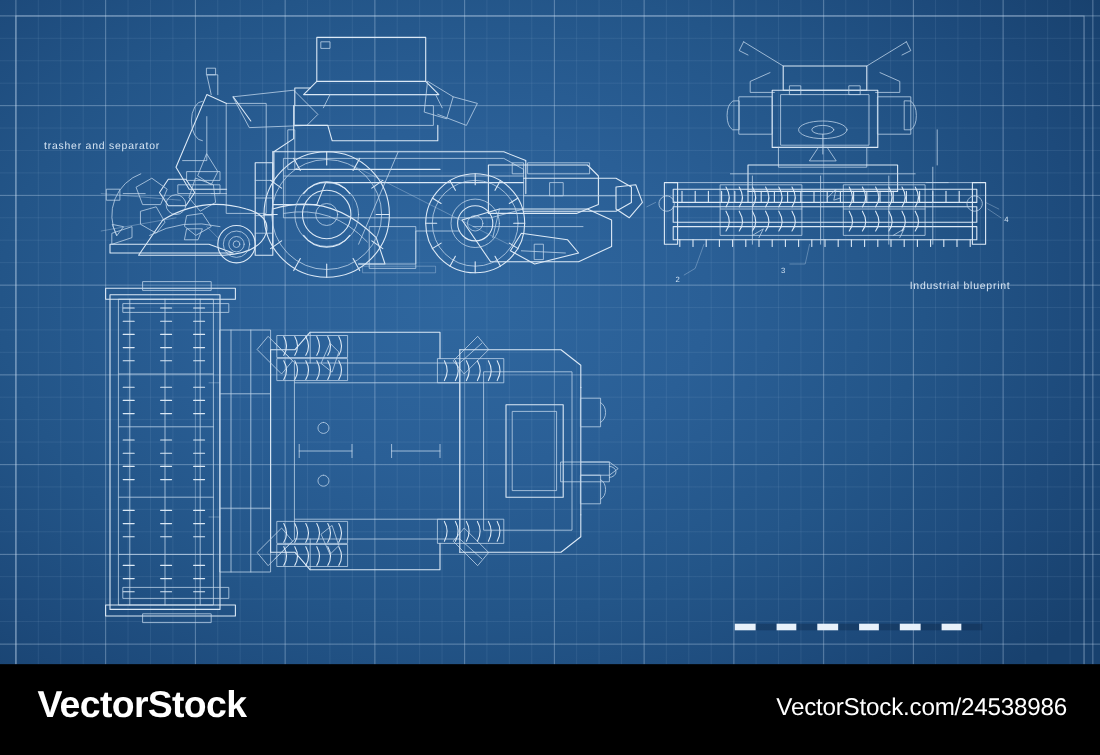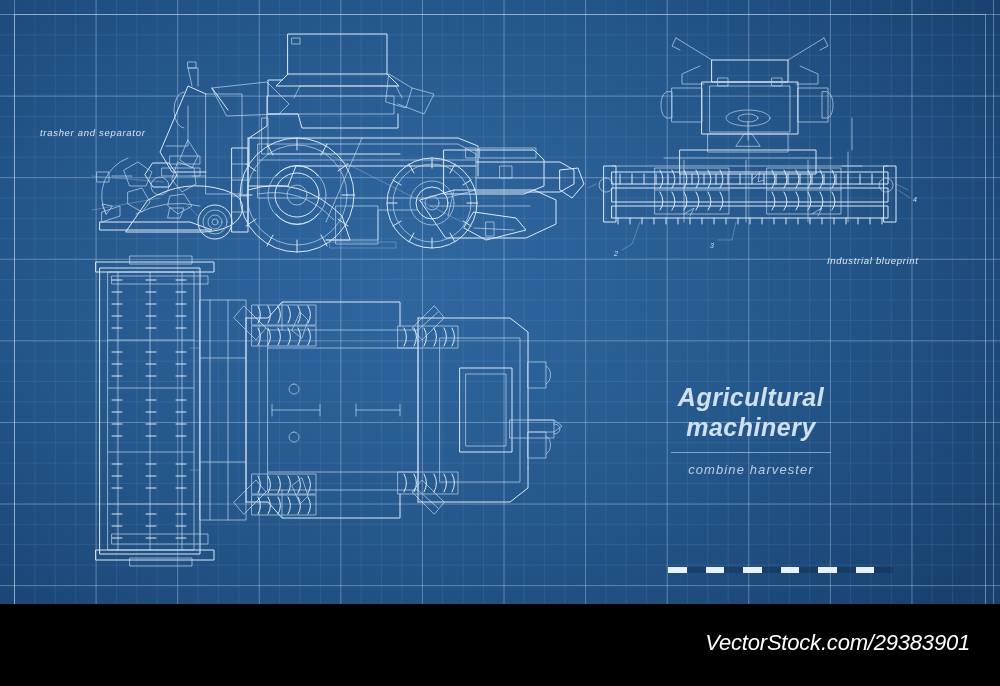--- a/index.html
+++ b/index.html
@@ -1,18 +1,18 @@
 <!DOCTYPE html>
 <html><head>
 <meta charset="utf-8">
 <style>
   html,body{margin:0;padding:0;background:#000;}
   body{width:1000px;height:686px;overflow:hidden;font-family:"Liberation Sans",sans-serif;}
 
-  #page{position:relative;width:1000px;height:686px;background:#000;font-style:italic;}
+  #page{position:relative;width:1000px;height:686px;background:#000;}
 
   
   #blueprint{
     position:absolute;left:0;top:0;width:1000px;height:604px;
     background:
       radial-gradient(ellipse 70% 80% at 42% 45%, #2f679f 0%, #2a5f96 32%, #235588 60%, #1d4a7b 82%, #18416e 100%);
     overflow:hidden;
   }
   
   #grid-minor{
@@ -596,40 +596,35 @@
         <path d="M528 420 h 26 l 8 6 l -8 6 h -26" class="thin"></path>
 
         <path d="M200 348 h -10" class="faint"></path>
         <path d="M200 470 h -10" class="faint"></path>
       </g>
     </svg>
 
     <div class="lbl" id="label-trasher">trasher and separator</div>
     <div class="lbl" id="label-industrial">Industrial blueprint</div>
 
-    <div id="titleblock">
-      <div id="title-l1">Agricultural</div>
-      <div id="title-l2">machinery</div>
-      <div id="title-divider"></div>
-      <div id="subtitle">combine harvester</div>
-    </div>
 
     <div id="scalebar">
         <i class="on"></i>
         <i class="off"></i>
         <i class="on"></i>
         <i class="off"></i>
         <i class="on"></i>
         <i class="off"></i>
         <i class="on"></i>
         <i class="off"></i>
         <i class="on"></i>
         <i class="off"></i>
         <i class="on"></i>
         <i class="off"></i>
       </div>
   </div>
 
   <div id="footer">
-    <div id="vsurl">VectorStock.com/29383901</div>
+    <div id="brand">VectorStock</div>
+    <div id="vsurl">VectorStock.com/24538986</div>
   </div>
 
 </div>
 
 </body></html>

